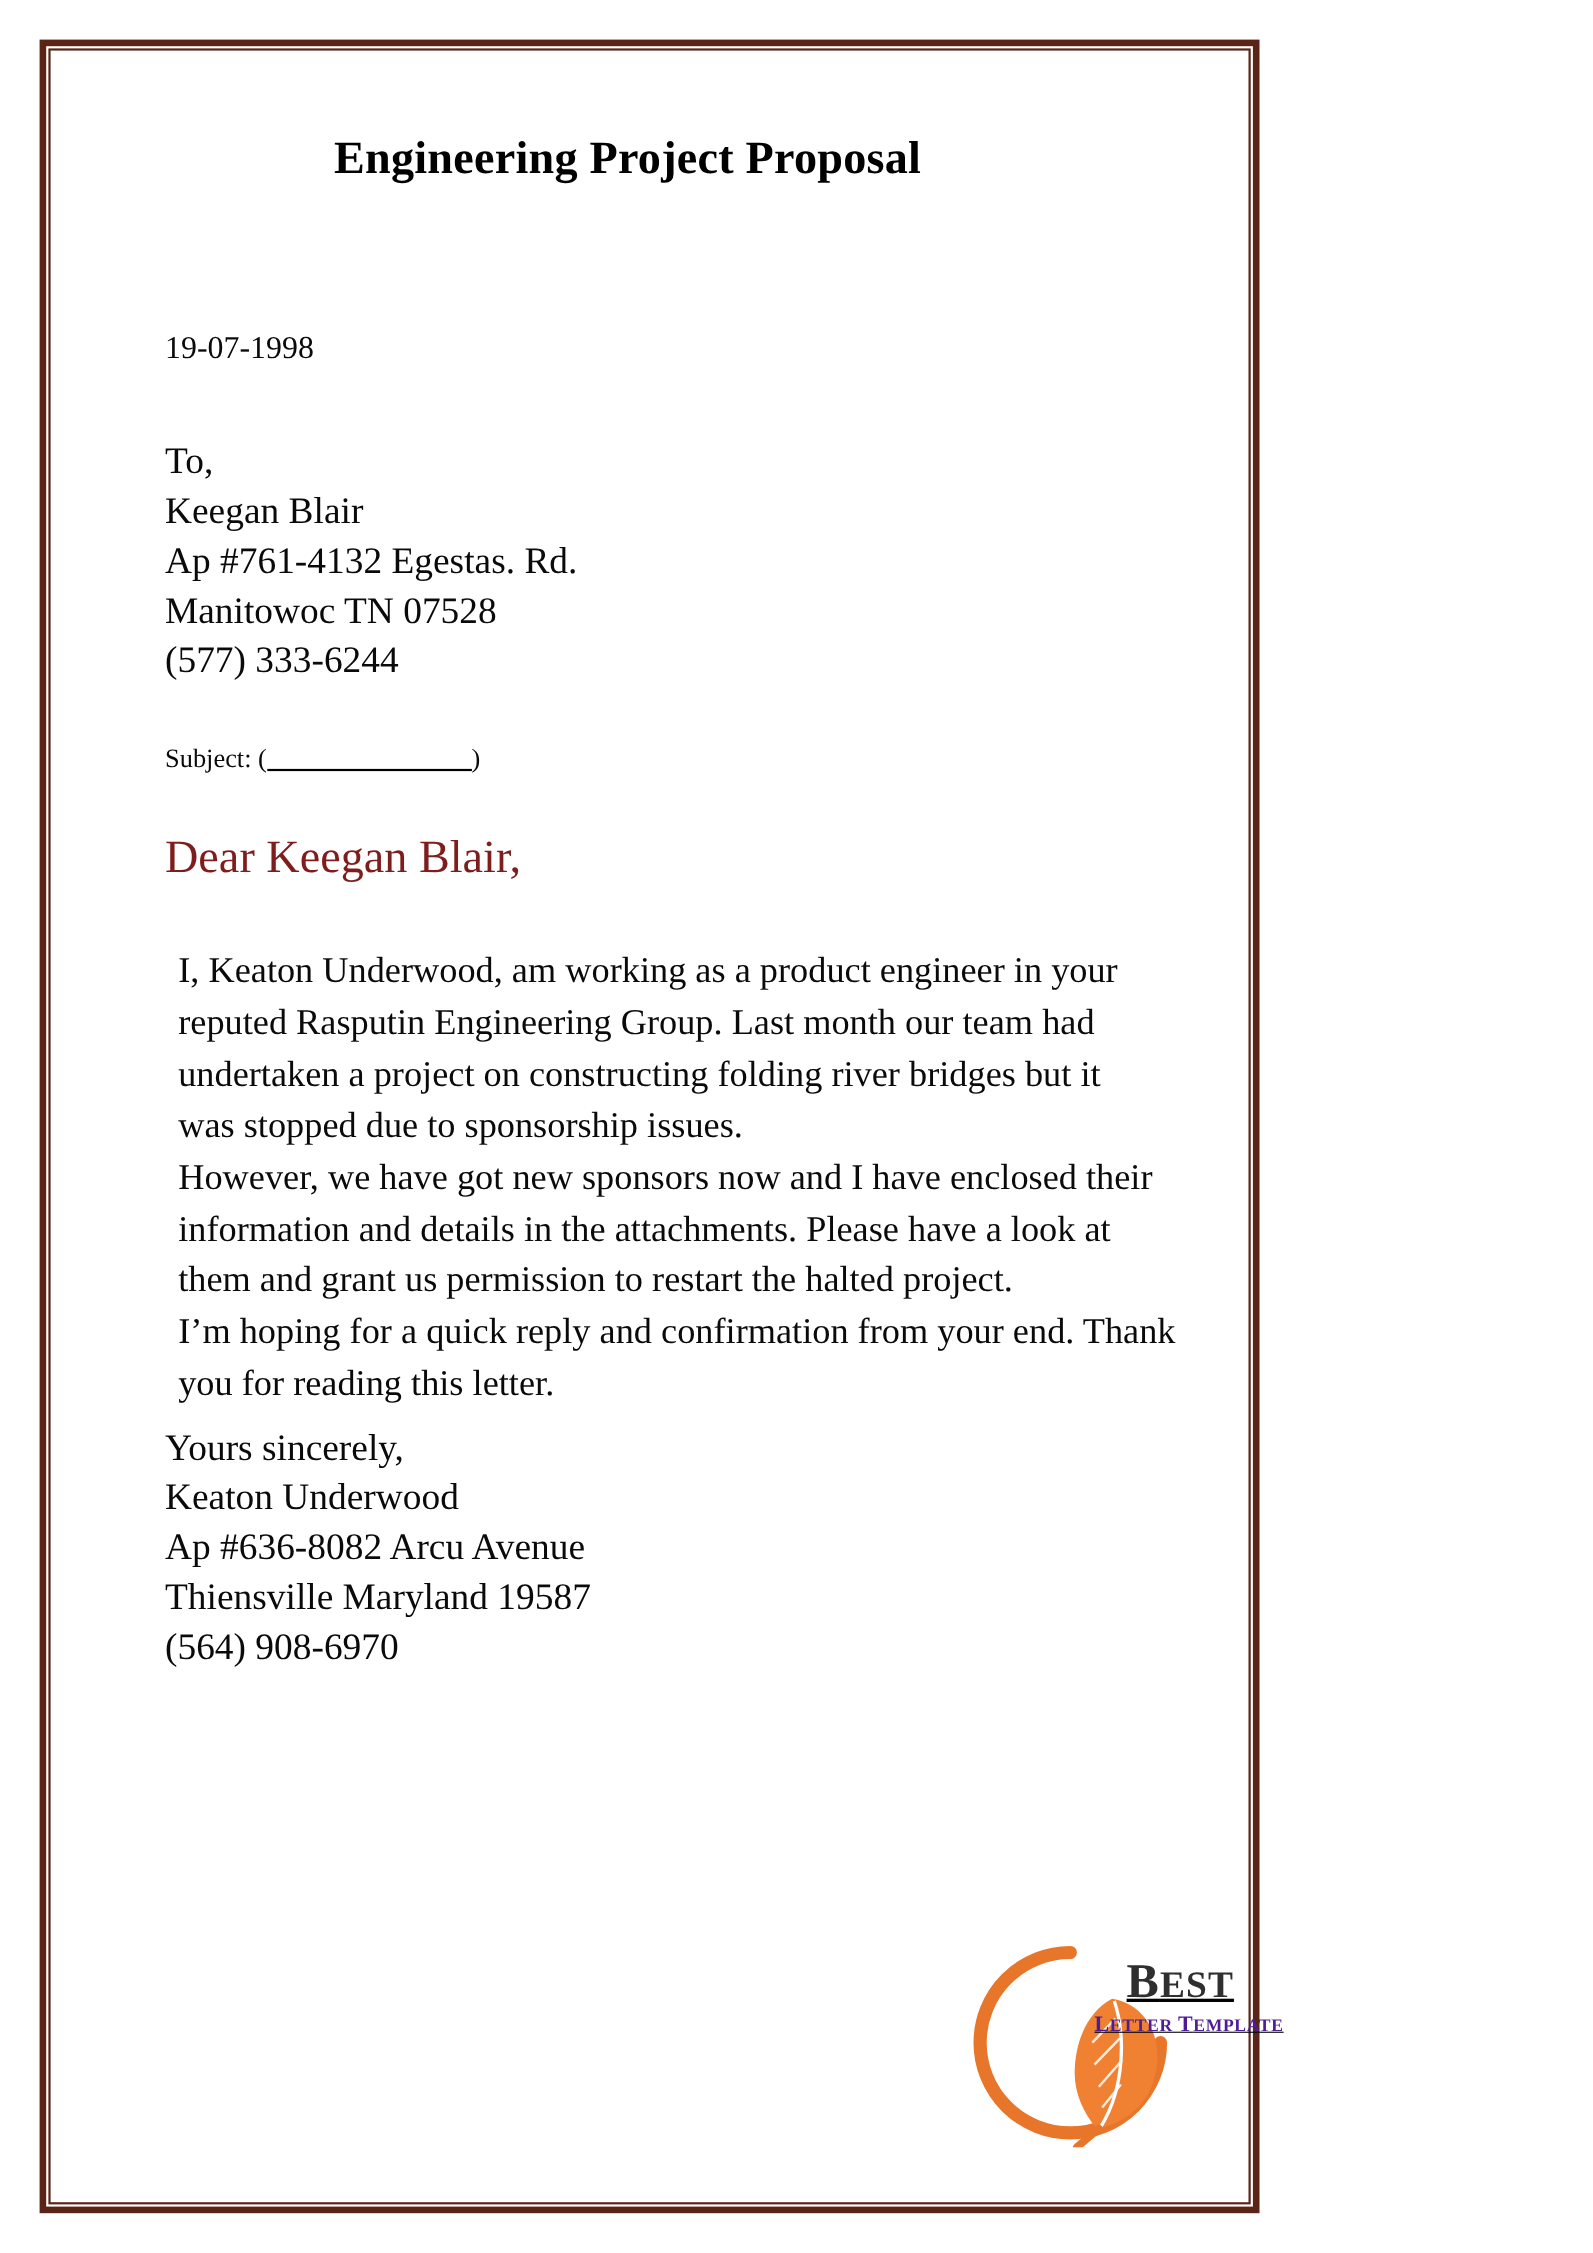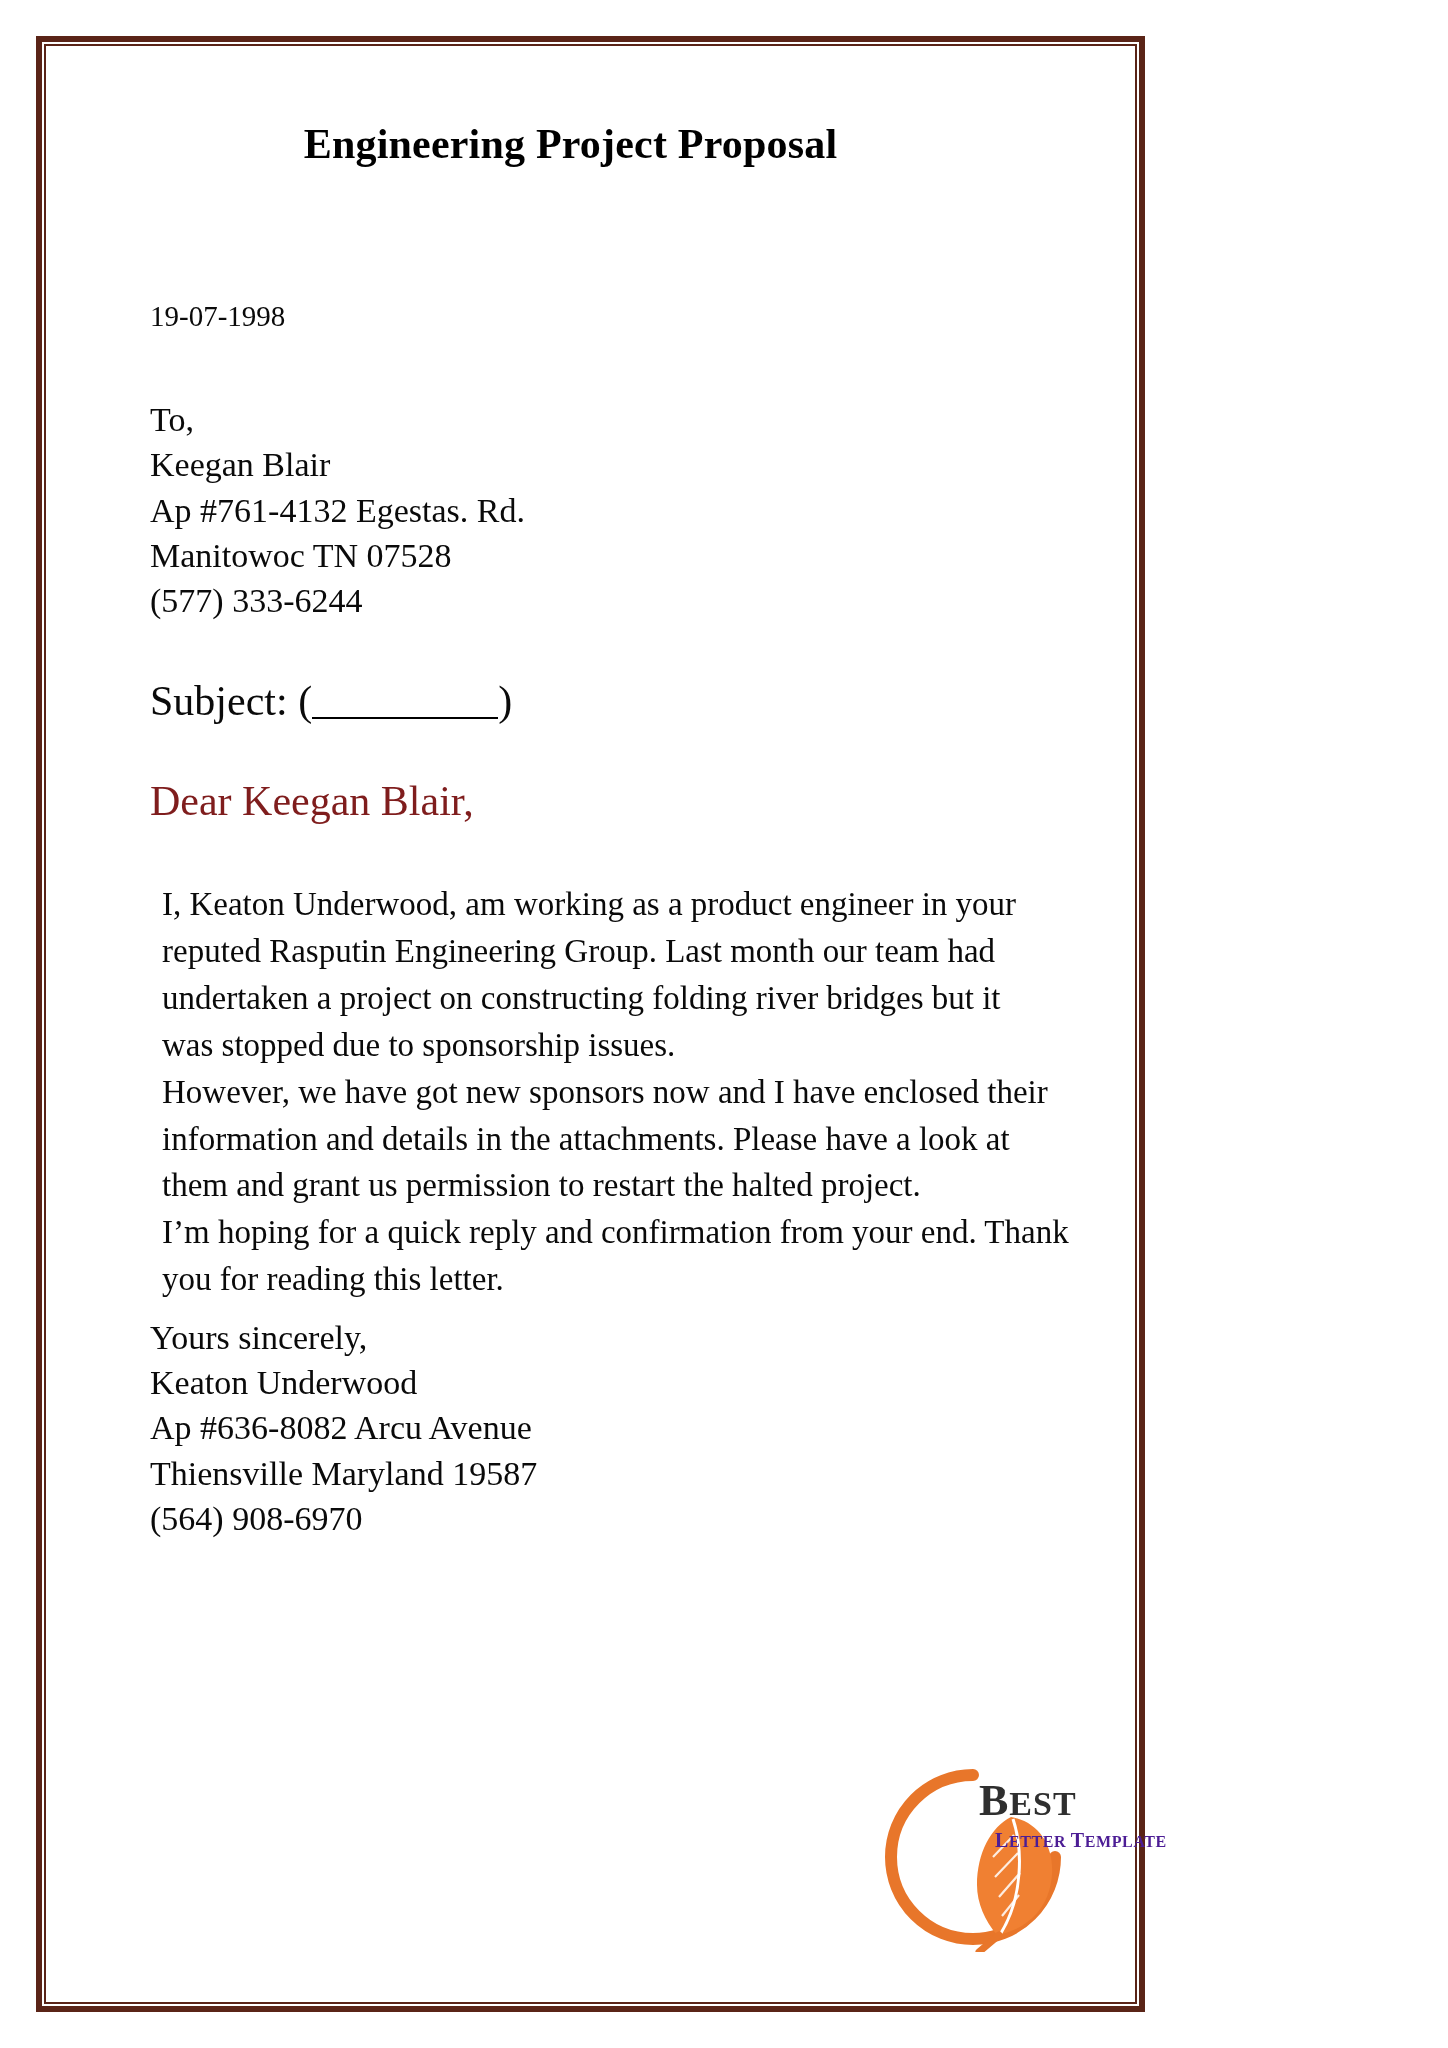--- a/index.html
+++ b/index.html
@@ -67,21 +67,21 @@
   .address-block {
     margin-top: 62px;
     font-size: 34px;
     color: #0a0a0a;
     line-height: 1.33;
   }
   .address-block div { white-space: pre; }
 
   .subject-line {
     margin-top: 54px;
-    font-size: 42px;
+    font-size: 24px;
     color: #0a0a0a;
     white-space: nowrap;
   }
   .subject-blank {
     display: inline-block;
     width: 186px;
     border-bottom: 2px solid #000;
     vertical-align: -4px;
   }
 
@@ -113,21 +113,22 @@
     right: 78px;
     bottom: 96px;
     width: 230px;
     height: 195px;
   }
   .logo svg { display: block; }
   .logo-wordmark {
     position: absolute;
     left: 106px;
     top: 22px;
-    text-align: left;
+    text-align: center;
+    text-decoration: underline;
   }
   .logo-best {
     font-family: "Liberation Serif", "DejaVu Serif", serif;
     font-weight: bold;
     font-size: 34px;
     color: #2f2f2f;
     letter-spacing: 1px;
     line-height: 1;
   }
   .logo-best .cap { font-size: 44px; }

